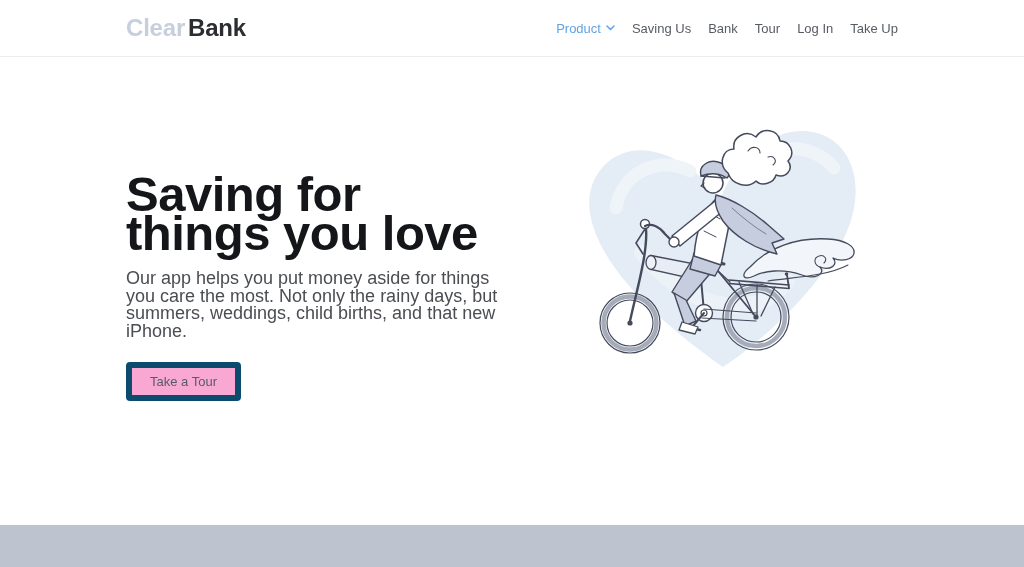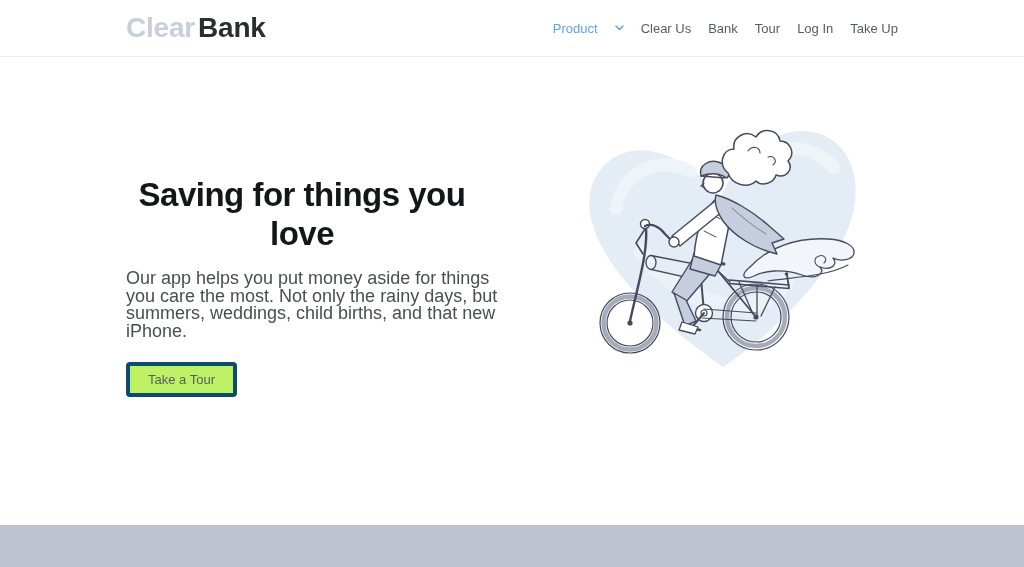--- a/index.html
+++ b/index.html
@@ -17,55 +17,55 @@
   .header {
     height: 57px;
     border-bottom: 1px solid #ededed;
     background: #ffffff;
   }
   .header-inner {
     display: flex; justify-content: space-between; align-items: center;
     height: 100%;
   }
   .logo {
-    font-size: 28px; font-weight: bold; letter-spacing: -0.2px;
+    font-size: 24px; font-weight: bold; letter-spacing: -0.2px;
     cursor: pointer; white-space: nowrap;
   }
   .logo-light { color: #c7cfdd; }
   .logo-dark  { color: #2b2d31; margin-left: 3px; }
 
   .nav { display: flex; align-items: center; gap: 17px; }
   .nav a {
     font-size: 13px; color: #575c63; text-decoration: none;
     cursor: pointer; white-space: nowrap;
   }
   .nav a.product {
-    color: #61a3e4; display: inline-flex; align-items: center; gap: 17px;
+    color: #61a3e4; display: inline-flex; align-items: center; gap: 5px;
   }
 
   
   .hero-inner { display: flex; justify-content: space-between; }
   .hero-left { width: 380px; padding-top: 118px; }
   .hero-title {
     margin: 0; width: 352px;
-    font-size: 33px; line-height: 39px; font-weight: bold;
-    color: #141619; letter-spacing: -0.5px; text-align: center;
+    font-size: 49px; line-height: 39px; font-weight: bold;
+    color: #141619; letter-spacing: -0.5px;
   }
   .hero-desc {
     margin: 17px 0 0; width: 372px;
     font-size: 18px; line-height: 17.5px; color: #4a4d52;
   }
   .cta-button {
     margin-top: 22px;
     display: inline-block;
     padding: 6px 18px;
     font-family: "Liberation Sans", sans-serif;
     font-size: 13px; color: #565c66;
-    background: #bef264;
-    border: 4px solid #0c4a6e;
+    background: #f9a8d4;
+    border: 6px solid #0c4a6e;
     border-radius: 4px;
     cursor: pointer;
   }
   .hero-right { width: 292px; margin-top: 56px; margin-right: 24px; }
 
   
   .footer {
     position: absolute; left: 0; bottom: 0;
     width: 100%; height: 42px;
     background: #bdc4cf;
@@ -79,21 +79,21 @@
     <div class="logo">
       <span class="logo-light">Clear</span><span class="logo-dark">Bank</span>
     </div>
     <nav class="nav">
       <a class="product">
         <span>Product</span>
         <svg width="9" height="6" viewBox="0 0 9 6">
           <polyline points="1,1 4.5,4.5 8,1" fill="none" stroke="#61a3e4" stroke-width="1.5" stroke-linecap="round" stroke-linejoin="round"></polyline>
         </svg>
       </a>
-      <a>Clear Us</a>
+      <a>Saving Us</a>
       <a>Bank</a>
       <a>Tour</a>
       <a>Log In</a>
       <a>Take Up</a>
     </nav>
   </div>
 </header>
 
 <main>
   <div class="container hero-inner">

